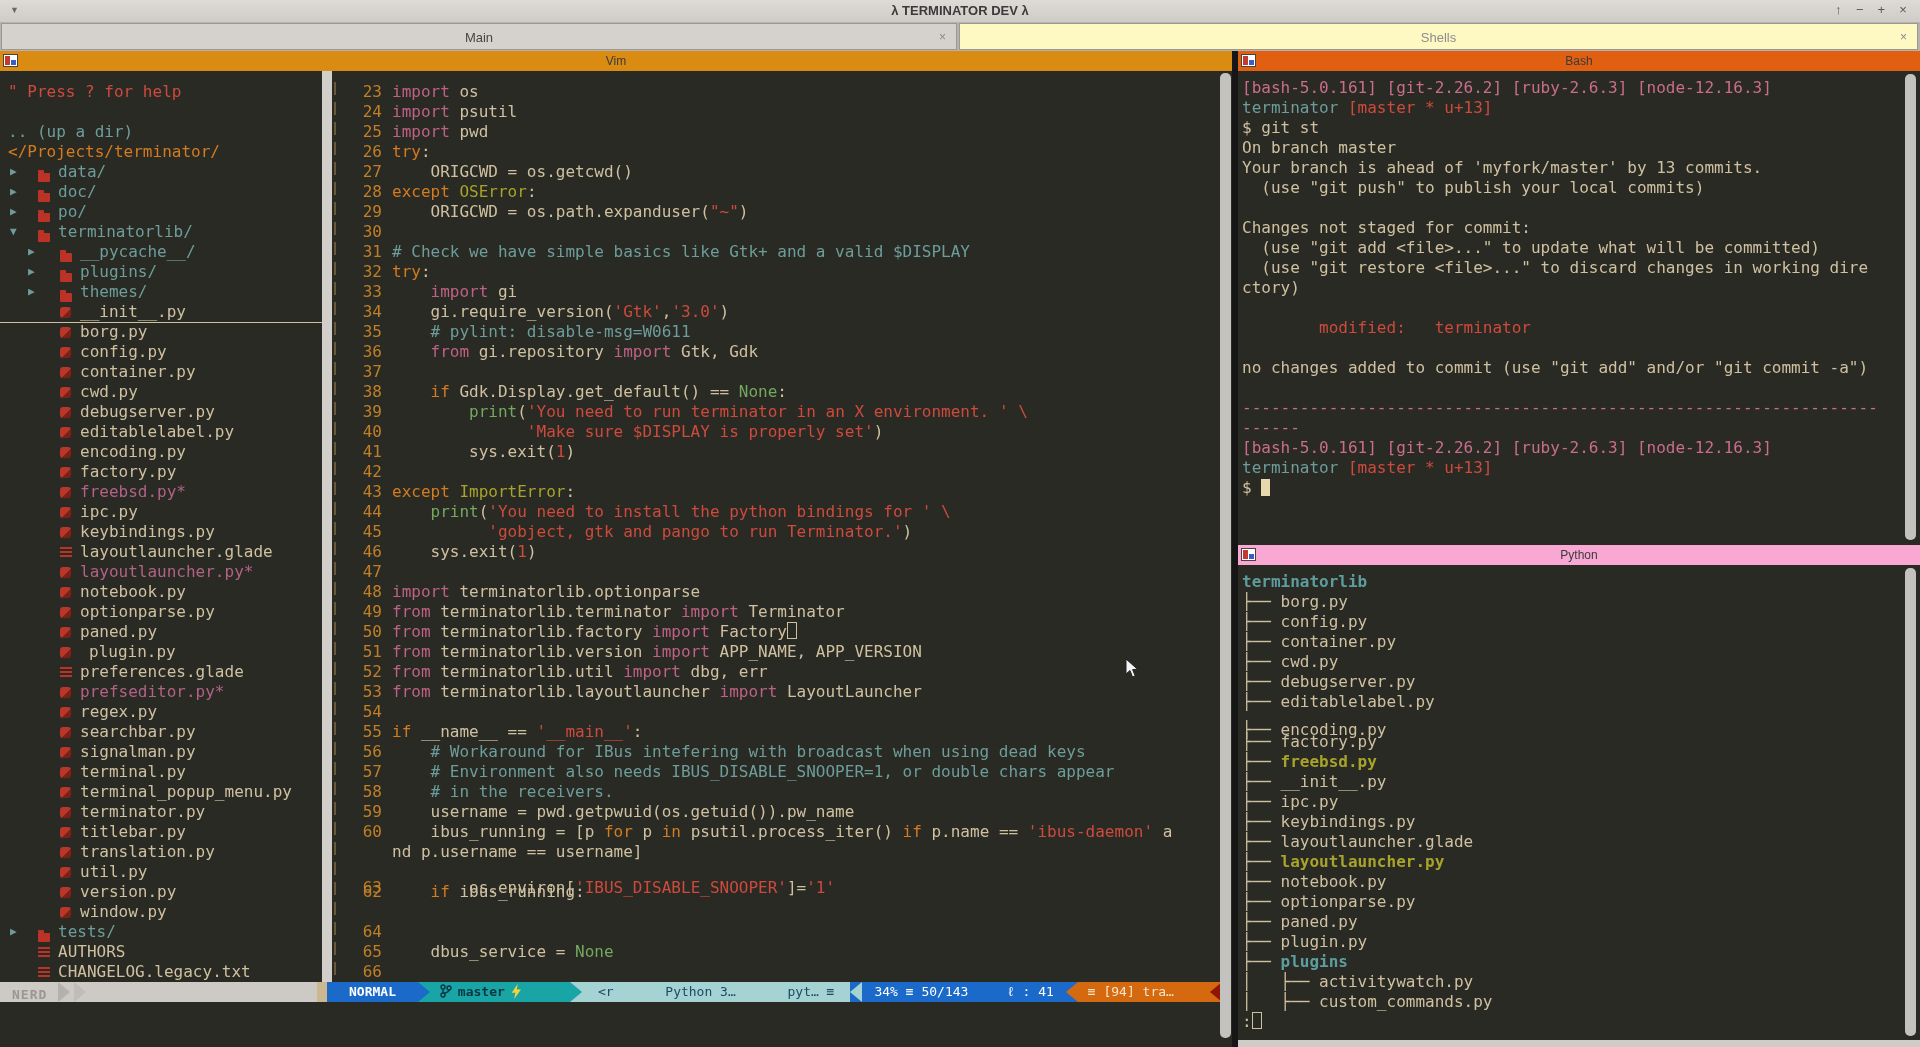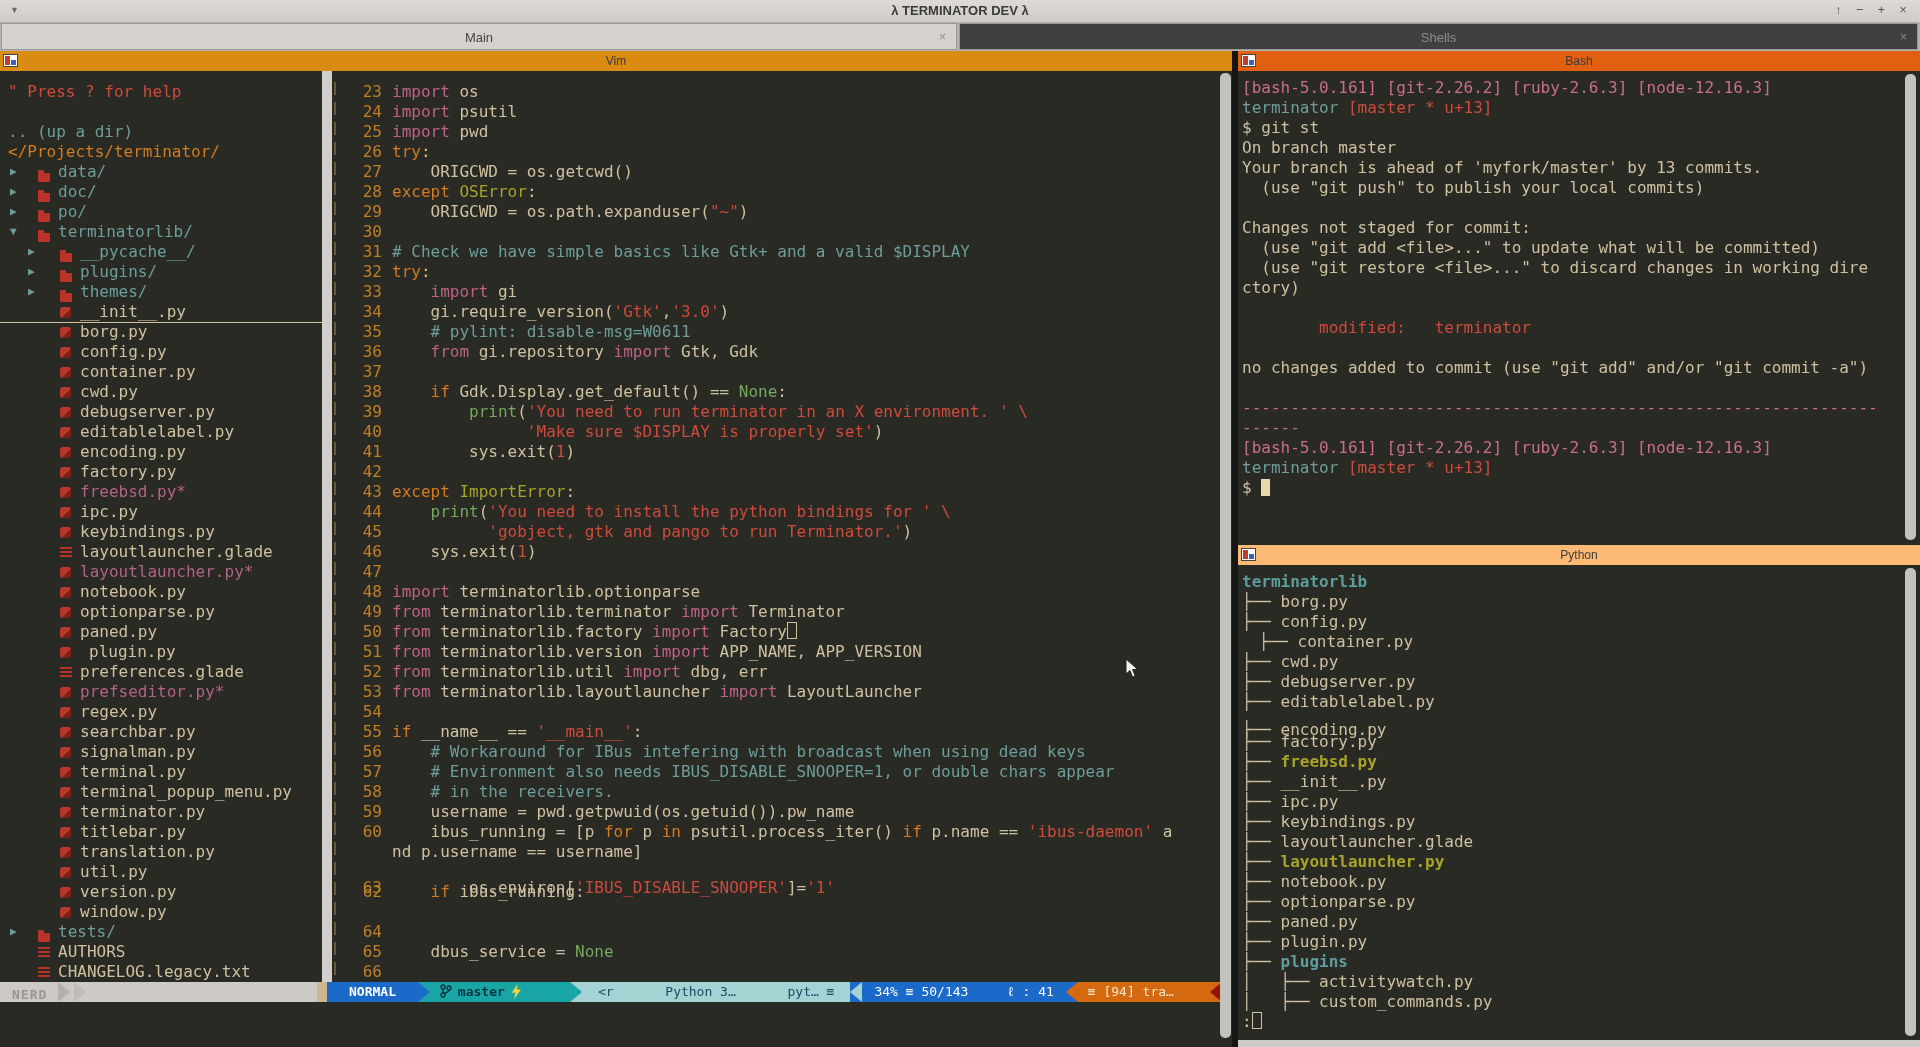--- a/index.html
+++ b/index.html
@@ -9,28 +9,28 @@
   .wtitle{position:absolute;left:0;right:0;top:3px;text-align:center;font-size:13px;font-weight:bold;color:#3a3a3a;}
   .wmenu{position:absolute;left:10px;top:5px;font-size:9px;color:#6a6a6a;}
   .wbtns{position:absolute;right:8px;top:2px;font-size:13px;color:#5a5a5a;}
   .wbtns span{display:inline-block;width:18px;text-align:center;cursor:default;}
   .tabbar{position:absolute;left:0;top:22px;width:1920px;height:40px;background:#b6b3af;}
   .tab{position:absolute;top:1px;height:27px;border:1px solid #9a9794;box-sizing:border-box;}
   .tab .tlabel{position:absolute;left:0;right:0;top:6px;text-align:center;font-size:13px;}
   .tab .tclose{position:absolute;right:10px;top:6px;font-size:12px;color:#8a8a8a;}
   .tab-main{left:1px;width:956px;background:#d5d2ce;}
   .tab-main .tlabel{color:#464646;}
-  .tab-shells{left:959px;width:959px;background:#404040;}
+  .tab-shells{left:959px;width:959px;background:#fef9c3;}
   .tab-shells .tlabel{color:#8f8c89;}
   
   .ptitle{position:absolute;height:20px;font-size:12px;color:#3b3b3b;}
   .ptitle .plabel{position:absolute;left:0;right:0;top:3px;text-align:center;}
   .ptitle-vim{left:0;top:51px;width:1232px;background:#d98b12;}
   .ptitle-bash{left:1238px;top:51px;width:682px;background:#e05f10;}
-  .ptitle-python{left:1238px;top:545px;width:682px;background:#fdba74;}
+  .ptitle-python{left:1238px;top:545px;width:682px;background:#f9a8d4;}
   .grp-icon{position:absolute;left:3px;top:3px;width:15px;height:13px;background:#fff;border:1px solid #444;box-sizing:border-box;}
   .grp-icon::before{content:"";position:absolute;left:1px;top:1px;width:5px;height:9px;background:#c23b2e;}
   .grp-icon::after{content:"";position:absolute;right:1px;bottom:1px;width:5px;height:5px;background:#3a5fc0;}
   
   .term{position:absolute;background:#2a2a25;font-family:"DejaVu Sans Mono","Liberation Mono",monospace;font-size:16px;line-height:20px;color:#cfc0a0;}
   .term-left{left:0;top:71px;width:1232px;height:976px;}
   .term-bash{left:1238px;top:71px;width:682px;height:474px;}
   .term-python{left:1238px;top:565px;width:682px;height:475px;}
   .divider{position:absolute;left:1232px;top:51px;width:6px;height:996px;background:#161616;}
   .bstrip{position:absolute;left:1238px;top:1040px;width:682px;height:7px;background:#cfccc8;}
@@ -287,21 +287,21 @@
         <div class="trow" style="top: 380px;"><span class="c-t">terminator</span><span class="c-r"> [master * u+13]</span></div>
         <div class="trow" style="top: 400px;"><span class="c-f">$ </span><span class="cursor-block"></span></div>
       </div>
   </div>
 
   <div class="term term-python">
     <div id="py-rows">
         <div class="trow" style="top: 0px;"><span class="c-T">terminatorlib</span></div>
         <div class="trow" style="top: 20px;"><span class="c-f">├── borg.py</span></div>
         <div class="trow" style="top: 40px;"><span class="c-f">├── config.py</span></div>
-        <div class="trow" style="top: 60px; margin-left: 17px;"><span class="c-f">├── container.py</span></div>
+        <div class="trow" style="top: 60px;"><span class="c-f">├── container.py</span></div>
         <div class="trow" style="top: 80px;"><span class="c-f">├── cwd.py</span></div>
         <div class="trow" style="top: 100px;"><span class="c-f">├── debugserver.py</span></div>
         <div class="trow" style="top: 120px;"><span class="c-f">├── editablelabel.py</span></div>
         <div class="trow" style="top: 148px;"><span class="c-f">├── encoding.py</span></div>
         <div class="trow" style="top: 160px;"><span class="c-f">├── factory.py</span></div>
         <div class="trow" style="top: 180px;"><span class="c-f">├── </span><span class="c-o">freebsd.py</span></div>
         <div class="trow" style="top: 200px;"><span class="c-f">├── __init__.py</span></div>
         <div class="trow" style="top: 220px;"><span class="c-f">├── ipc.py</span></div>
         <div class="trow" style="top: 240px;"><span class="c-f">├── keybindings.py</span></div>
         <div class="trow" style="top: 260px;"><span class="c-f">├── layoutlauncher.glade</span></div>

